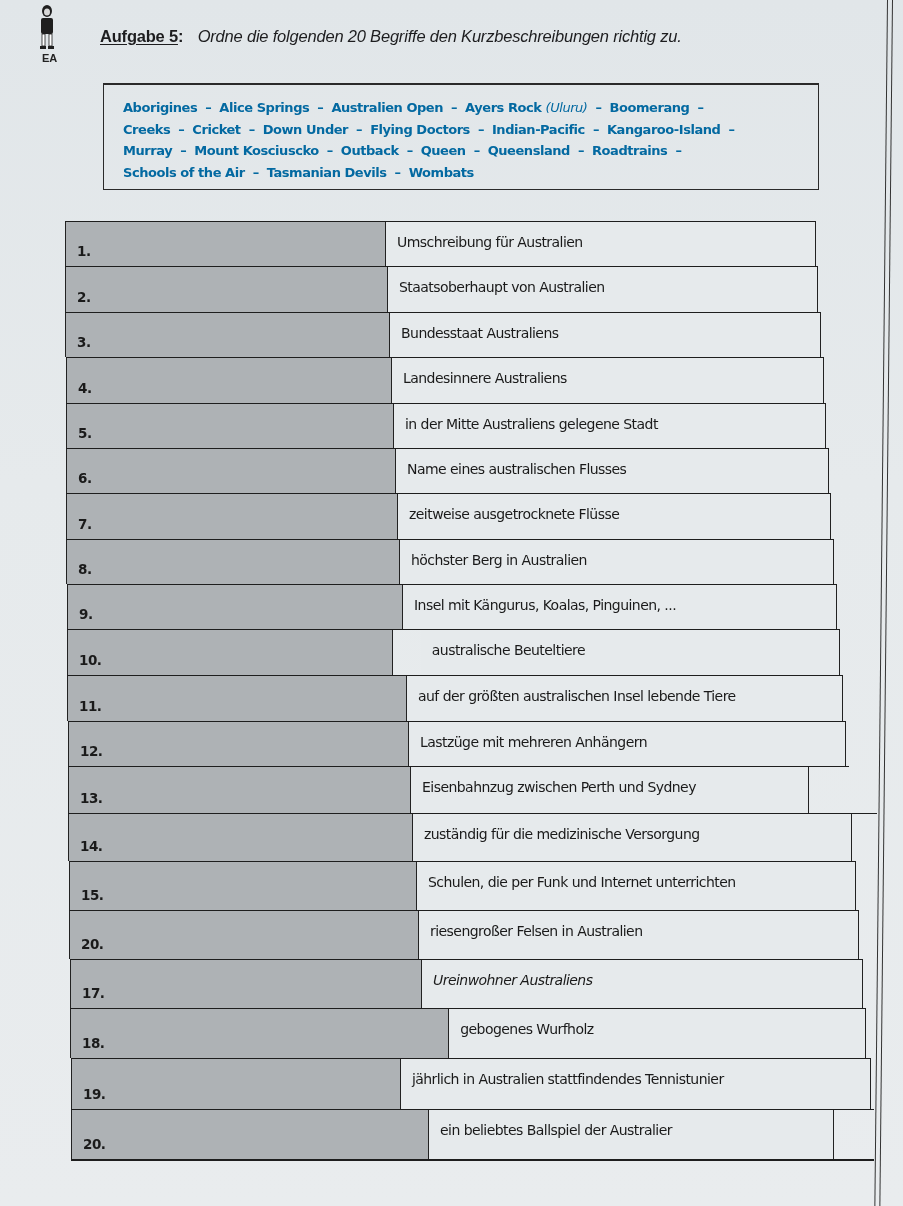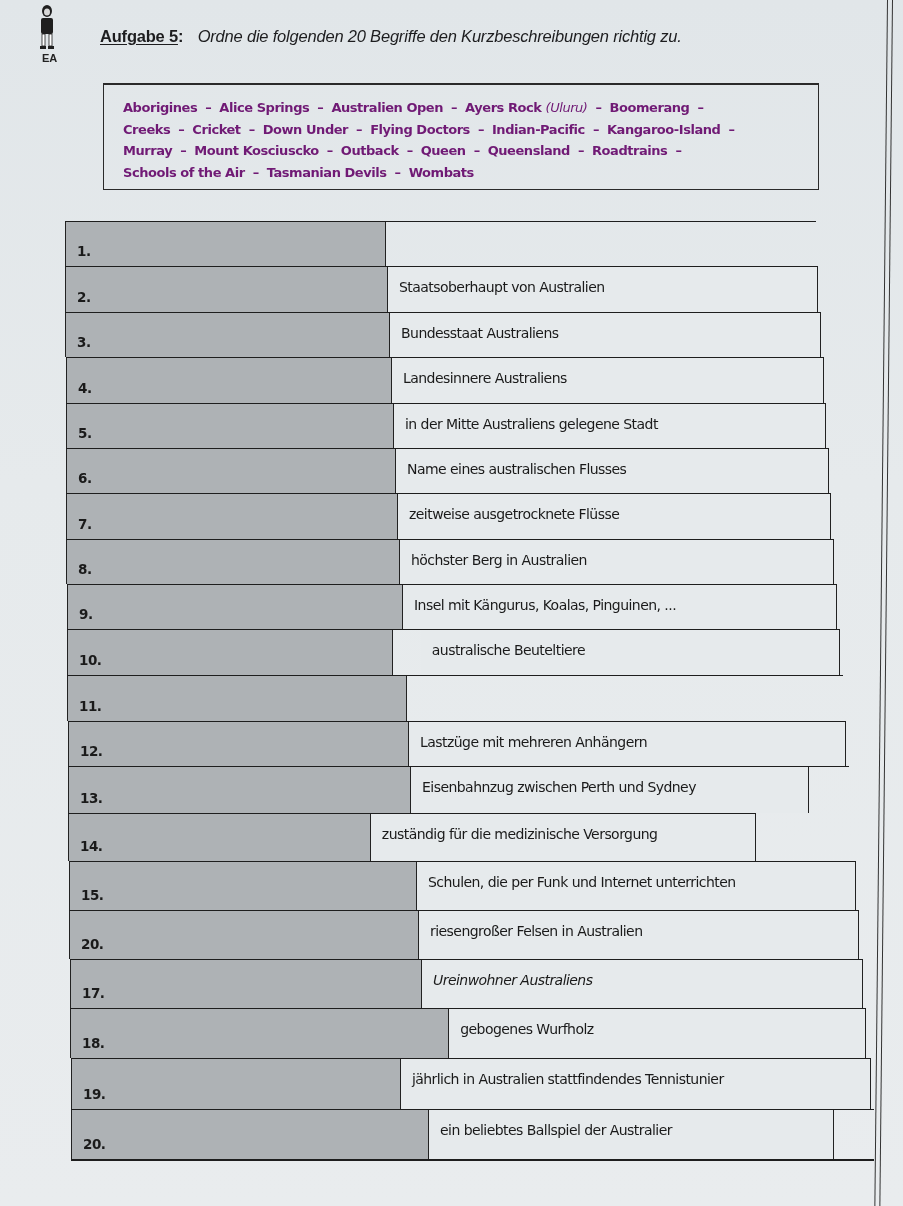--- a/index.html
+++ b/index.html
@@ -67,21 +67,21 @@
       height: 107px;
       border: 1.5px solid #2a2a2a;
       border-top-width: 2.5px;
       box-sizing: border-box;
       padding: 12px 0 0 19px;
       font-family: "DejaVu Sans", sans-serif;
       font-weight: bold;
       font-size: 13px;
       line-height: 21.5px;
       letter-spacing: -0.45px;
-      color: #701a75;
+      color: #0369a1;
     }
     .terms-line { white-space: nowrap; display: flex; }
     .term { display: inline-block; }
     .term.italic-part { font-style: italic; font-weight: normal; }
     .sep { display: inline-block; margin: 0 8px; }
 
     .table-wrap {
       position: absolute;
       left: 65px;
       top: 221px;
@@ -216,20 +216,23 @@
     <span class="term">Wombats</span>
   </div>
 </div>
 
 <div class="table-wrap" id="table">
     <div class="row" style="top: 0px; left: 0px; height: 45px; width: 751px;">
       <div class="cell-num" style="width: 321px;">
         <span>1.</span>
         <input type="text" value="" style="">
       </div>
+      <div class="cell-desc" style="width: 430px;">
+        <span>Umschreibung für Australien</span>
+      </div>
     </div>
     <div class="row" style="top: 45px; left: 0px; height: 46px; width: 753px;">
       <div class="cell-num" style="width: 323px;">
         <span>2.</span>
         <input type="text" value="" style="">
       </div>
       <div class="cell-desc" style="width: 430px;">
         <span>Staatsoberhaupt von Australien</span>
       </div>
     </div>
@@ -303,40 +306,43 @@
       </div>
       <div class="cell-desc" style="width: 435px;">
         <span>australische Beuteltiere</span>
       </div>
     </div>
     <div class="row" style="top: 454px; left: 2px; height: 46px; width: 776px;">
       <div class="cell-num" style="width: 340px;">
         <span>11.</span>
         <input type="text" value="" style="">
       </div>
+      <div class="cell-desc" style="width: 436px;">
+        <span>auf der größten australischen Insel lebende Tiere</span>
+      </div>
     </div>
     <div class="row" style="top: 500px; left: 3px; height: 45px; width: 778px;">
       <div class="cell-num" style="width: 341px;">
         <span>12.</span>
         <input type="text" value="" style="">
       </div>
       <div class="cell-desc" style="width: 437px;">
         <span>Lastzüge mit mehreren Anhängern</span>
       </div>
     </div>
     <div class="row" style="top: 545px; left: 3px; height: 47px; width: 781px;">
       <div class="cell-num" style="width: 343px;">
         <span>13.</span>
         <input type="text" value="" style="">
       </div>
       <div class="cell-desc" style="width: 398px;">
         <span>Eisenbahnzug zwischen Perth und Sydney</span>
       </div>
     </div>
-    <div class="row" style="top: 592px; left: 3px; height: 48px; width: 688px;">
+    <div class="row" style="top: 592px; left: 3px; height: 48px; width: 809px;">
       <div class="cell-num" style="width: 345px;">
         <span>14.</span>
         <input type="text" value="" style="">
       </div>
       <div class="cell-desc" style="width: 439px;">
         <span>zuständig für die medizinische Versorgung</span>
       </div>
     </div>
     <div class="row" style="top: 640px; left: 4px; height: 49px; width: 787px;">
       <div class="cell-num" style="width: 348px;">

